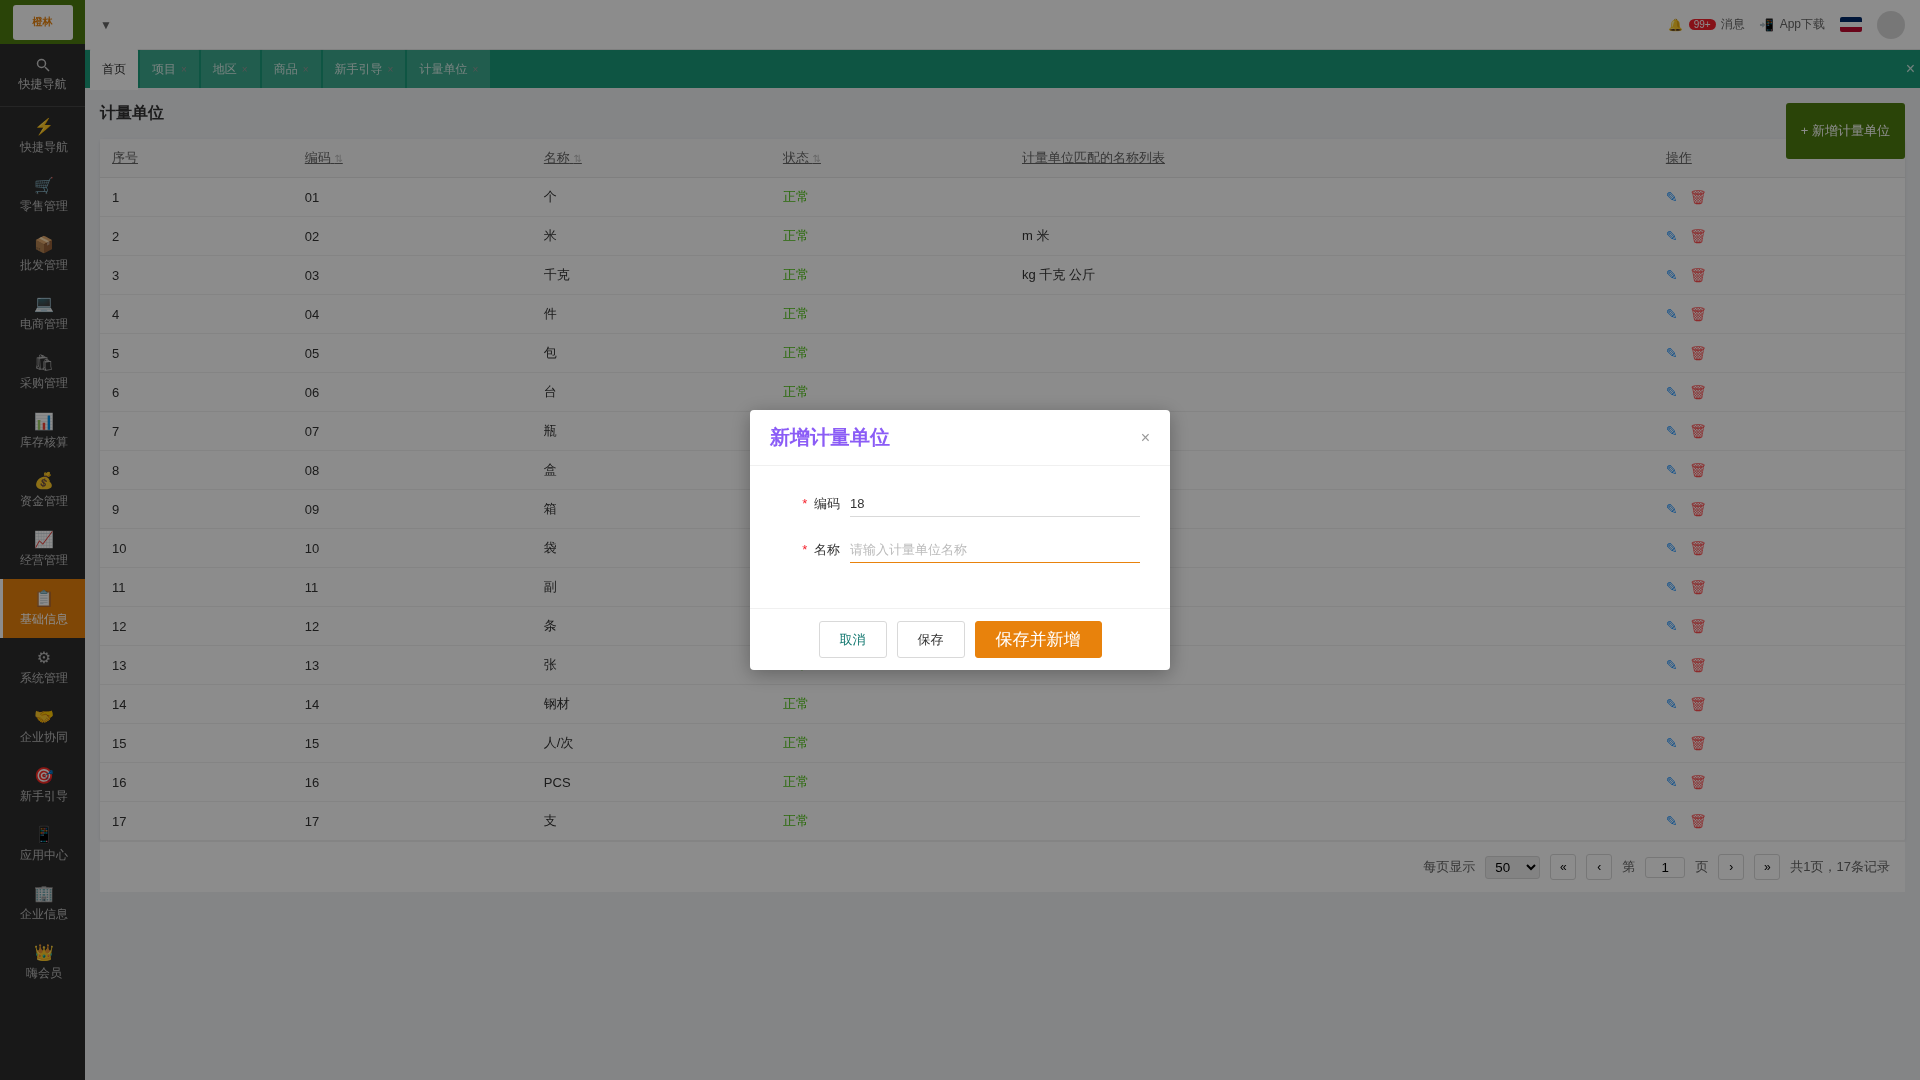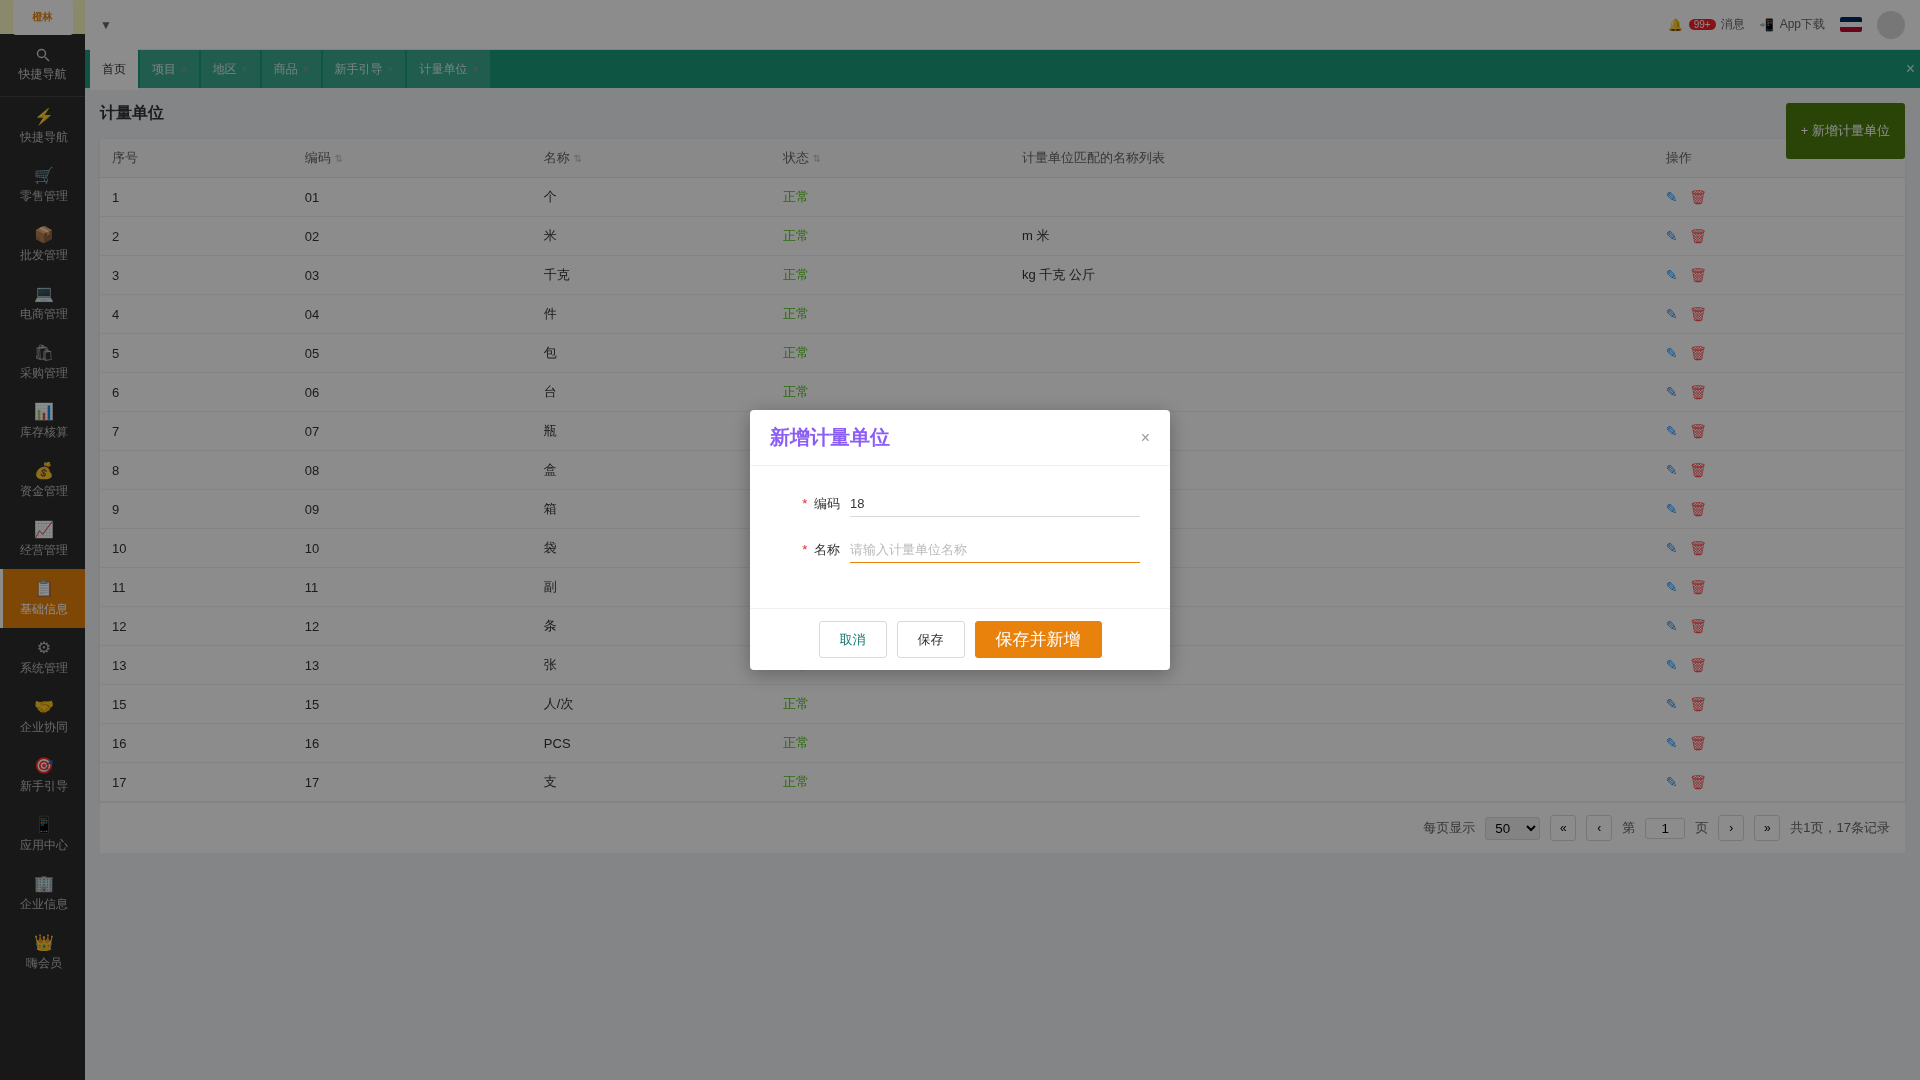--- a/index.html
+++ b/index.html
@@ -1,20 +1,20 @@
 <!DOCTYPE html>
 <html><head>
   <meta charset="utf-8">
   <style>
     * { box-sizing: border-box; margin: 0; padding: 0; }
     body { font-family: "Microsoft YaHei", "PingFang SC", sans-serif; font-size: 13px; background: #f0f2f5; display: flex; height: 1080px; width: 1920px; overflow: hidden; }
 
     
     .sidebar { width: 85px; background: #2d2d2d; display: flex; flex-direction: column; align-items: center; padding-top: 0; height: 100%; color: #ccc; }
-    .sidebar-logo { width: 100%; background: #fef9c3; padding: 8px; display: flex; align-items: center; justify-content: center; height: 34px; }
+    .sidebar-logo { width: 100%; background: #4d7c0f; padding: 8px; display: flex; align-items: center; justify-content: center; height: 44px; }
     .sidebar-logo-img { width: 60px; height: 35px; background: #fff; border-radius: 3px; display: flex; align-items: center; justify-content: center; font-size: 10px; color: #e8820c; font-weight: bold; }
     .sidebar-search { width: 100%; padding: 8px 5px; border-bottom: 1px solid #444; }
     .sidebar-search-btn { width: 100%; background: none; border: none; color: #ccc; font-size: 12px; cursor: pointer; padding: 5px; text-align: center; display: flex; flex-direction: column; align-items: center; gap: 3px; }
     .sidebar-search-btn svg { width: 16px; height: 16px; }
     .sidebar-nav { width: 100%; flex: 1; overflow-y: auto; }
     .sidebar-item { width: 100%; padding: 10px 5px; text-align: center; cursor: pointer; color: #bbb; font-size: 12px; display: flex; flex-direction: column; align-items: center; gap: 3px; border-left: 3px solid transparent; }
     .sidebar-item.active { background: #e8820c; color: #fff; border-left: 3px solid #fff; }
     .sidebar-item .icon { font-size: 16px; }
 
     
@@ -38,21 +38,21 @@
     
     .content { flex: 1; padding: 15px; overflow-y: auto; position: relative; }
     .page-title { font-size: 16px; color: #333; margin-bottom: 15px; font-weight: bold; }
 
     
     .btn-add { position: absolute; top: 15px; right: 15px; background: #4d7c0f; color: #fff; border: none; padding: 19px 15px; border-radius: 3px; cursor: pointer; font-size: 13px; }
 
     
     .table-wrap { background: #fff; border-radius: 3px; box-shadow: 0 1px 3px rgba(0,0,0,0.1); }
     table { width: 100%; border-collapse: collapse; }
-    th { background: #fafafa; padding: 10px 12px; text-align: left; font-weight: normal; color: #666; border-bottom: 1px solid #e8e8e8; font-size: 13px; white-space: nowrap; }
+    th { background: #fafafa; padding: 10px 12px; text-align: left; font-weight: normal; color: #666; border-bottom: 1px solid #e8e8e8; font-size: 13px; white-space: nowrap; text-decoration: underline; }
     td { padding: 10px 12px; border-bottom: 1px solid #f0f0f0; color: #333; font-size: 13px; }
     .status-normal { color: #52c41a; }
     .sort-icon { color: #bbb; font-size: 10px; }
     .action-edit { color: #1890ff; cursor: pointer; font-size: 14px; }
     .action-del { color: #ff4d4f; cursor: pointer; font-size: 14px; margin-left: 8px; }
 
     
     .pagination { padding: 12px 15px; display: flex; align-items: center; justify-content: flex-end; gap: 10px; font-size: 13px; color: #666; background: #fff; border-top: 1px solid #f0f0f0; }
     .pagination select { border: 1px solid #d9d9d9; border-radius: 3px; padding: 2px 5px; }
     .pagination-btn { width: 26px; height: 26px; border: 1px solid #d9d9d9; border-radius: 3px; background: #fff; cursor: pointer; display: flex; align-items: center; justify-content: center; font-size: 12px; }
@@ -362,20 +362,31 @@
       <td>13</td>
       <td>张</td>
       <td><span class="status-normal">正常</span></td>
       <td></td>
       <td>
         <span class="action-edit">✎</span>
         <span class="action-del">🗑</span>
       </td>
     </tr>
             <tr>
+      <td>14</td>
+      <td>14</td>
+      <td>钢材</td>
+      <td><span class="status-normal">正常</span></td>
+      <td></td>
+      <td>
+        <span class="action-edit">✎</span>
+        <span class="action-del">🗑</span>
+      </td>
+    </tr>
+            <tr>
       <td>15</td>
       <td>15</td>
       <td>人/次</td>
       <td><span class="status-normal">正常</span></td>
       <td></td>
       <td>
         <span class="action-edit">✎</span>
         <span class="action-del">🗑</span>
       </td>
     </tr>

